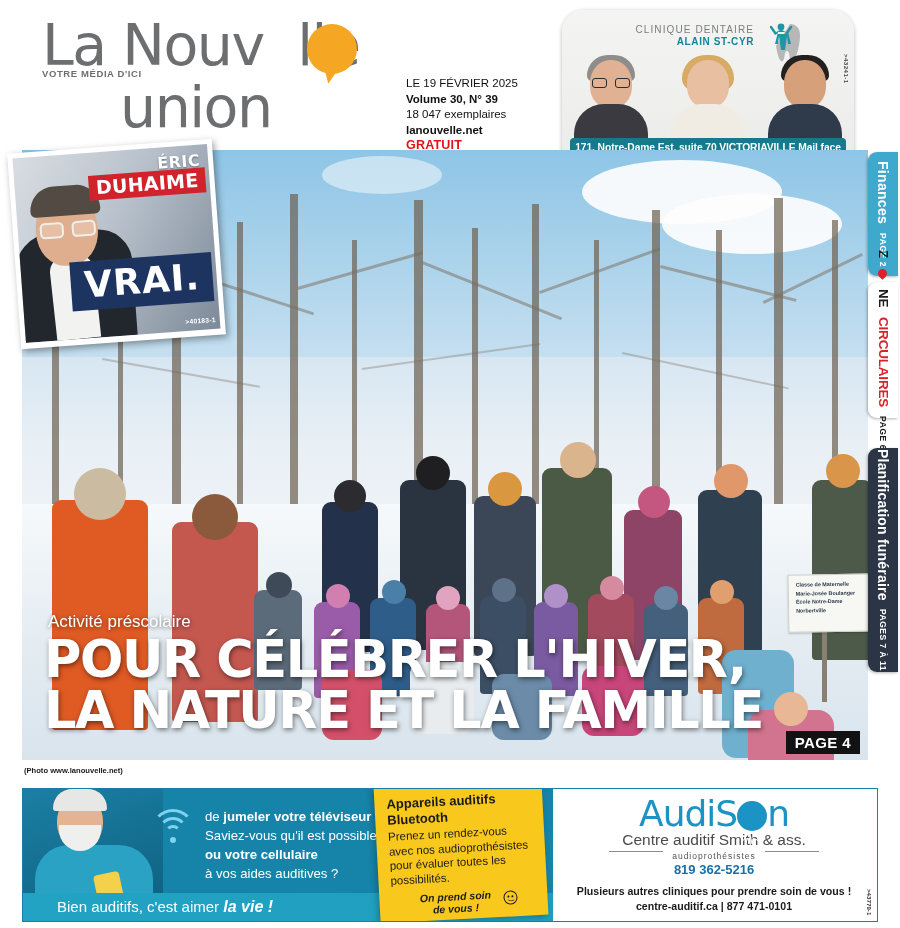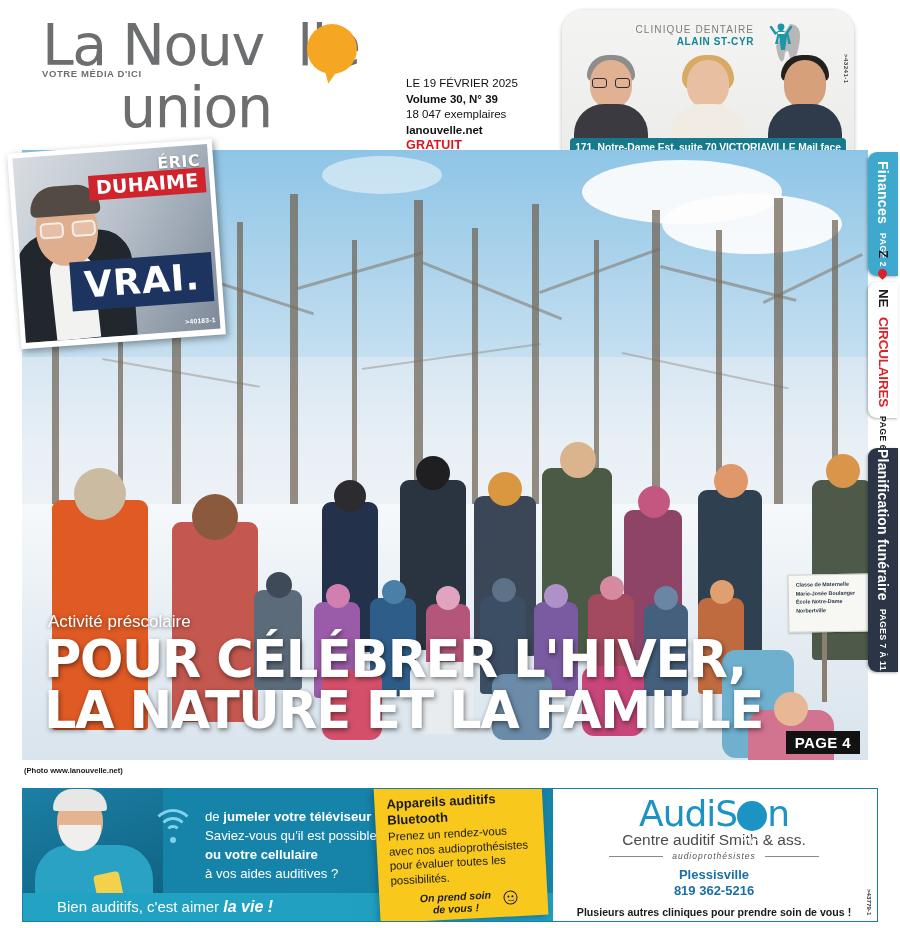--- a/index.html
+++ b/index.html
@@ -274,21 +274,21 @@
             border-bottom:1.4px solid #1b1b1b; border-radius:0 0 7px 7px; }
 
   .ba-right { position:absolute; right:0; top:0; width:326px; height:132px; text-align:center; }
   .audison-logo { margin-top: 6px; font-size:36px; line-height:38px; color:#1b93c4;
                   letter-spacing:-1px; font-family:"DejaVu Sans", sans-serif; }
   .audison-logo .wave { display:inline-block; position:relative; width:30px; height:30px;
                         background:#1b93c4; border-radius:50%; vertical-align:-5px; }
   .audison-logo .wave b { position:absolute; left:5px; top:12px; width:20px; height:8px; }
   .audison-sub { font-size:15.5px; color:#4a4a4a; margin-top:-2px; }
   .audison-sub2 { font-size:8.5px; color:#555; letter-spacing:1px; margin-top:2px;
-                  display:flex; align-items:center; justify-content:center; gap:9px;font-style:italic; }
+                  display:flex; justify-content:center; gap:9px; }
   .audison-sub2 span.rule { display:block; width:54px; height:1px; background:#8a8a8a; }
   .audison-city { font-size:13px; font-weight:bold; color:#1b6fa8; margin-top:6px; }
   .audison-phone { font-size:13px; font-weight:bold; color:#1b6fa8; margin-top:1px; }
   .audison-note { font-size:10.6px; font-weight:bold; color:#1b1b1b; margin-top:7px; line-height:15px; }
   .ba-code { position:absolute; right:4px; bottom:6px; font-size:6.2px; font-weight:bold;
              color:#333; writing-mode: vertical-rl; }
 </style>
 </head>
 <body>
 
@@ -561,21 +561,20 @@
                 <polyline points="0,4 2,4 3,1 4,7 5.5,2 7,6 8.5,0 10,8 11.5,2 13,6 14.5,3 16,5 17,4 20,4" fill="none" stroke="#ffffff" stroke-width="1"></polyline>
               </svg>
         </b></span><span>n</span>
       </div>
       <div class="audison-sub">Centre auditif Smith &amp; ass.</div>
       <div class="audison-sub2">
         <span class="rule"></span>
         <span>audioprothésistes</span>
         <span class="rule"></span>
       </div>
-      <div class="audison-city">Plessisville</div>
       <div class="audison-phone">819 362-5216</div>
       <div class="audison-note">
         <span>Plusieurs autres cliniques pour prendre soin de vous !</span><br>
         <span>centre-auditif.ca  |  877 471-0101</span>
       </div>
       <div class="ba-code">&gt;43779-1</div>
     </div>
   </div>
 
 </div>

